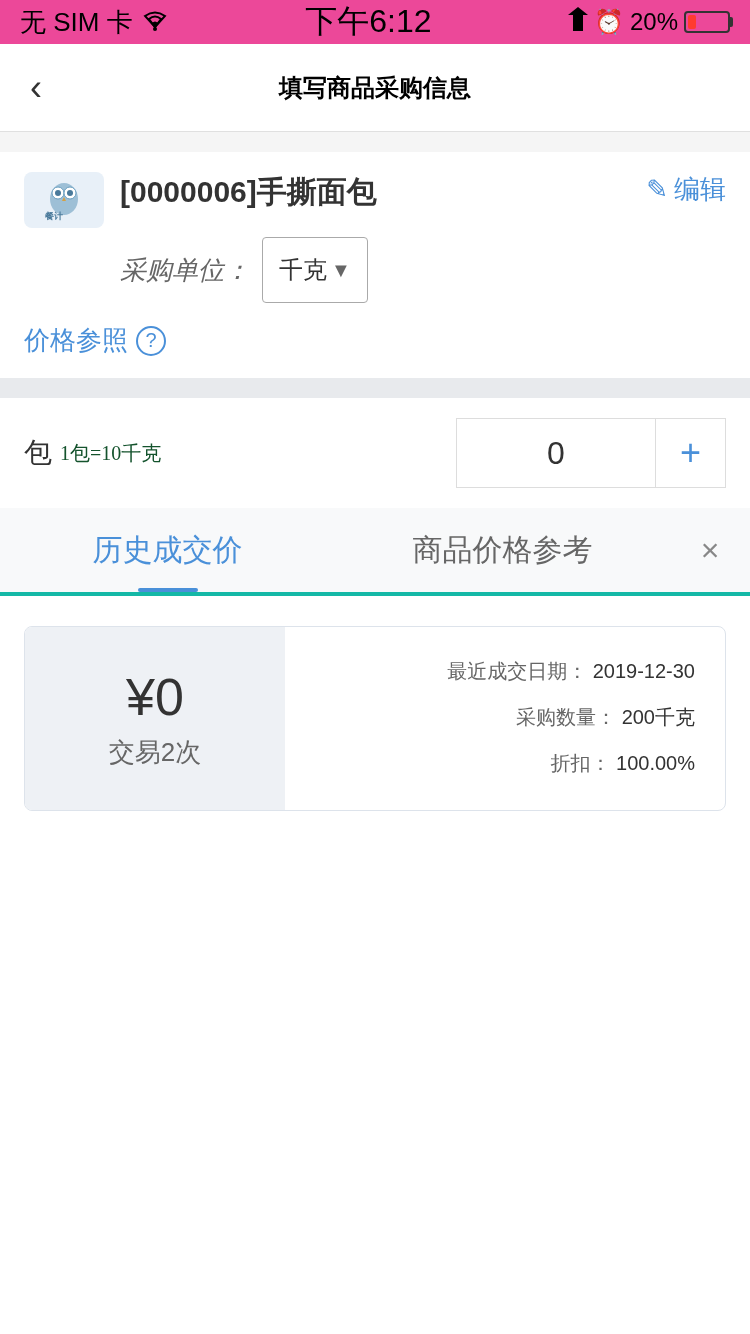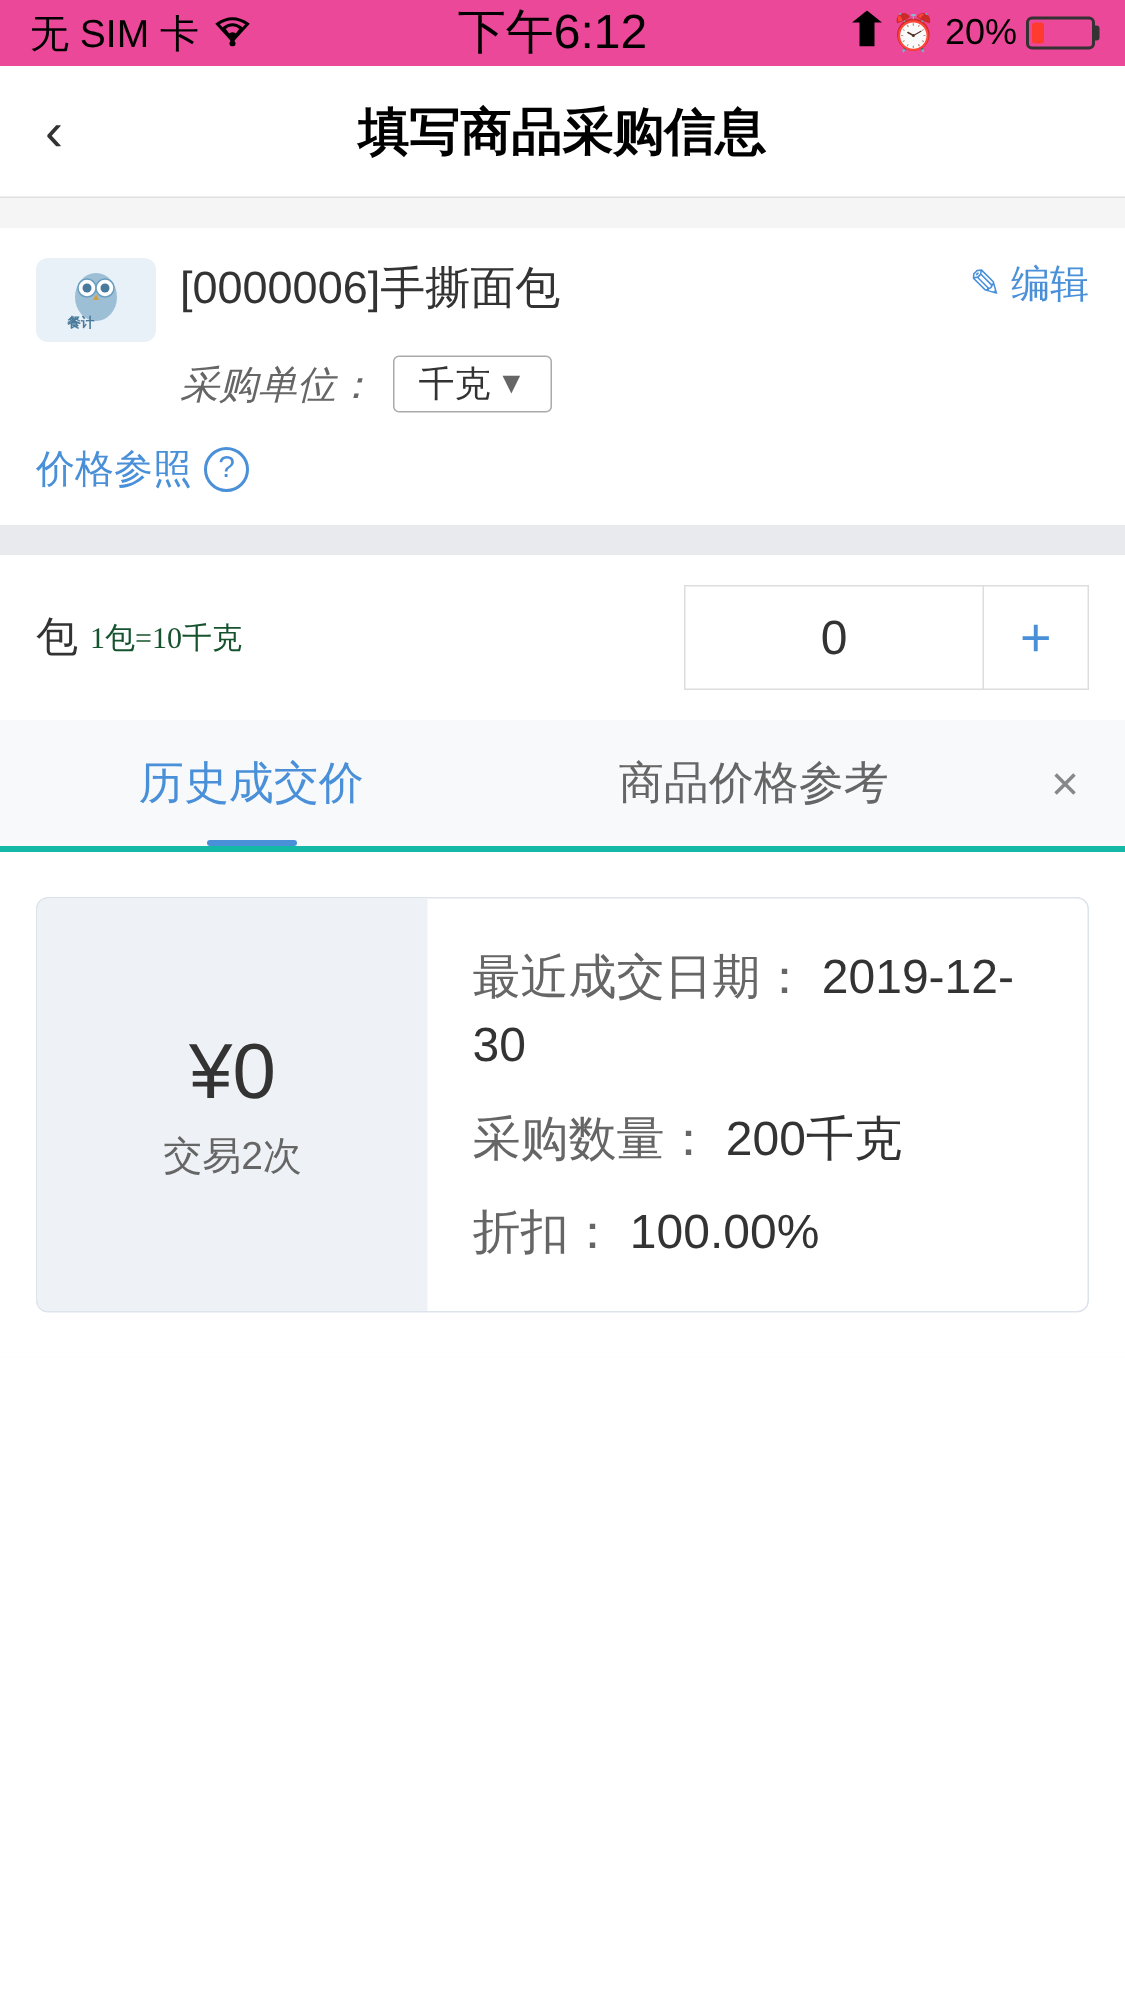--- a/index.html
+++ b/index.html
@@ -66,21 +66,21 @@
     }
     .nav-back {
       position: absolute;
       left: 20px;
       font-size: 36px;
       color: #333;
       cursor: pointer;
       padding: 10px;
     }
     .nav-title {
-      font-size: 34px;
+      font-size: 24px;
       font-weight: 600;
       color: #000;
     }
 
     
     .product-card {
       background: #fff;
       padding: 20px 24px;
       margin-top: 20px;
     }
@@ -105,34 +105,34 @@
       flex-shrink: 0;
     }
     .owl-icon {
       font-size: 40px;
       color: #5a8ab0;
     }
     .product-info { display: flex; flex-direction: column; gap: 24px; }
     .product-name {
       font-size: 30px;
       color: #333;
-      font-weight: 400;
+      font-weight: 700;
     }
     .product-unit {
       display: flex;
       align-items: center;
       gap: 12px;
       font-size: 26px;
       color: #666;
     }
     .unit-label { color: #666; font-style: italic; }
     .unit-badge {
       border: 1px solid #aaa;
       border-radius: 4px;
-      padding: 2px 16px;
+      padding: 16px 16px;
       font-size: 24px;
       color: #333;
       display: flex;
       align-items: center;
       gap: 4px;
       background: #fff;
     }
     .unit-arrow { font-size: 20px; color: #666; }
     .edit-btn {
       font-size: 26px;
@@ -305,23 +305,24 @@
       margin-top: 8px;
     }
     .price-right {
       flex: 1;
       padding: 30px 30px;
       display: flex;
       flex-direction: column;
       gap: 18px;
     }
     .price-detail-row {
-      font-size: 32px;
+      font-size: 20px;
       color: #333;
       line-height: 1.4;
+      text-align: right;
     }
     .price-detail-label { color: #666; }
 
     
     .bottom-area {
       background: #fff;
       flex: 1;
       min-height: 600px;
     }
   </style>

